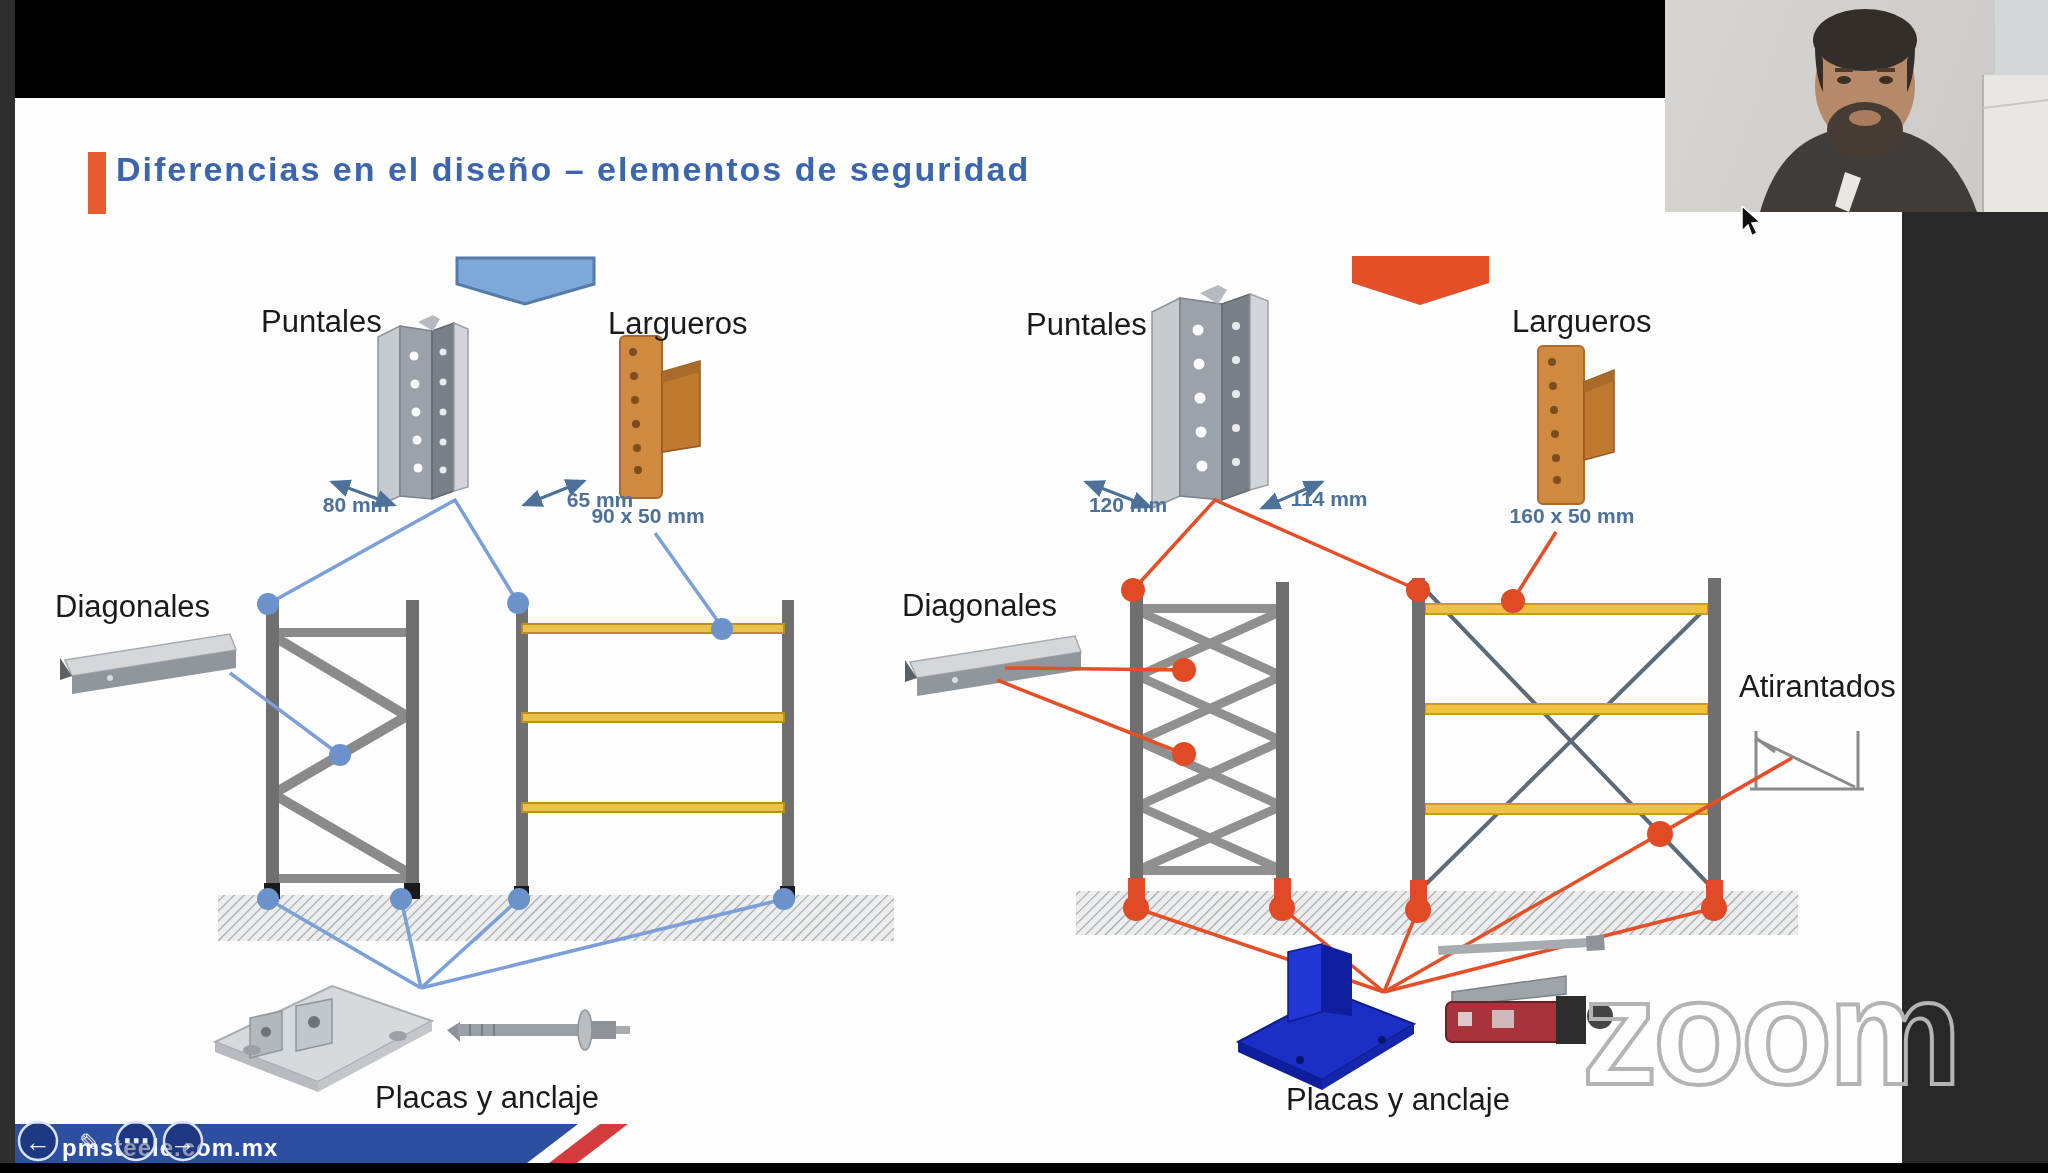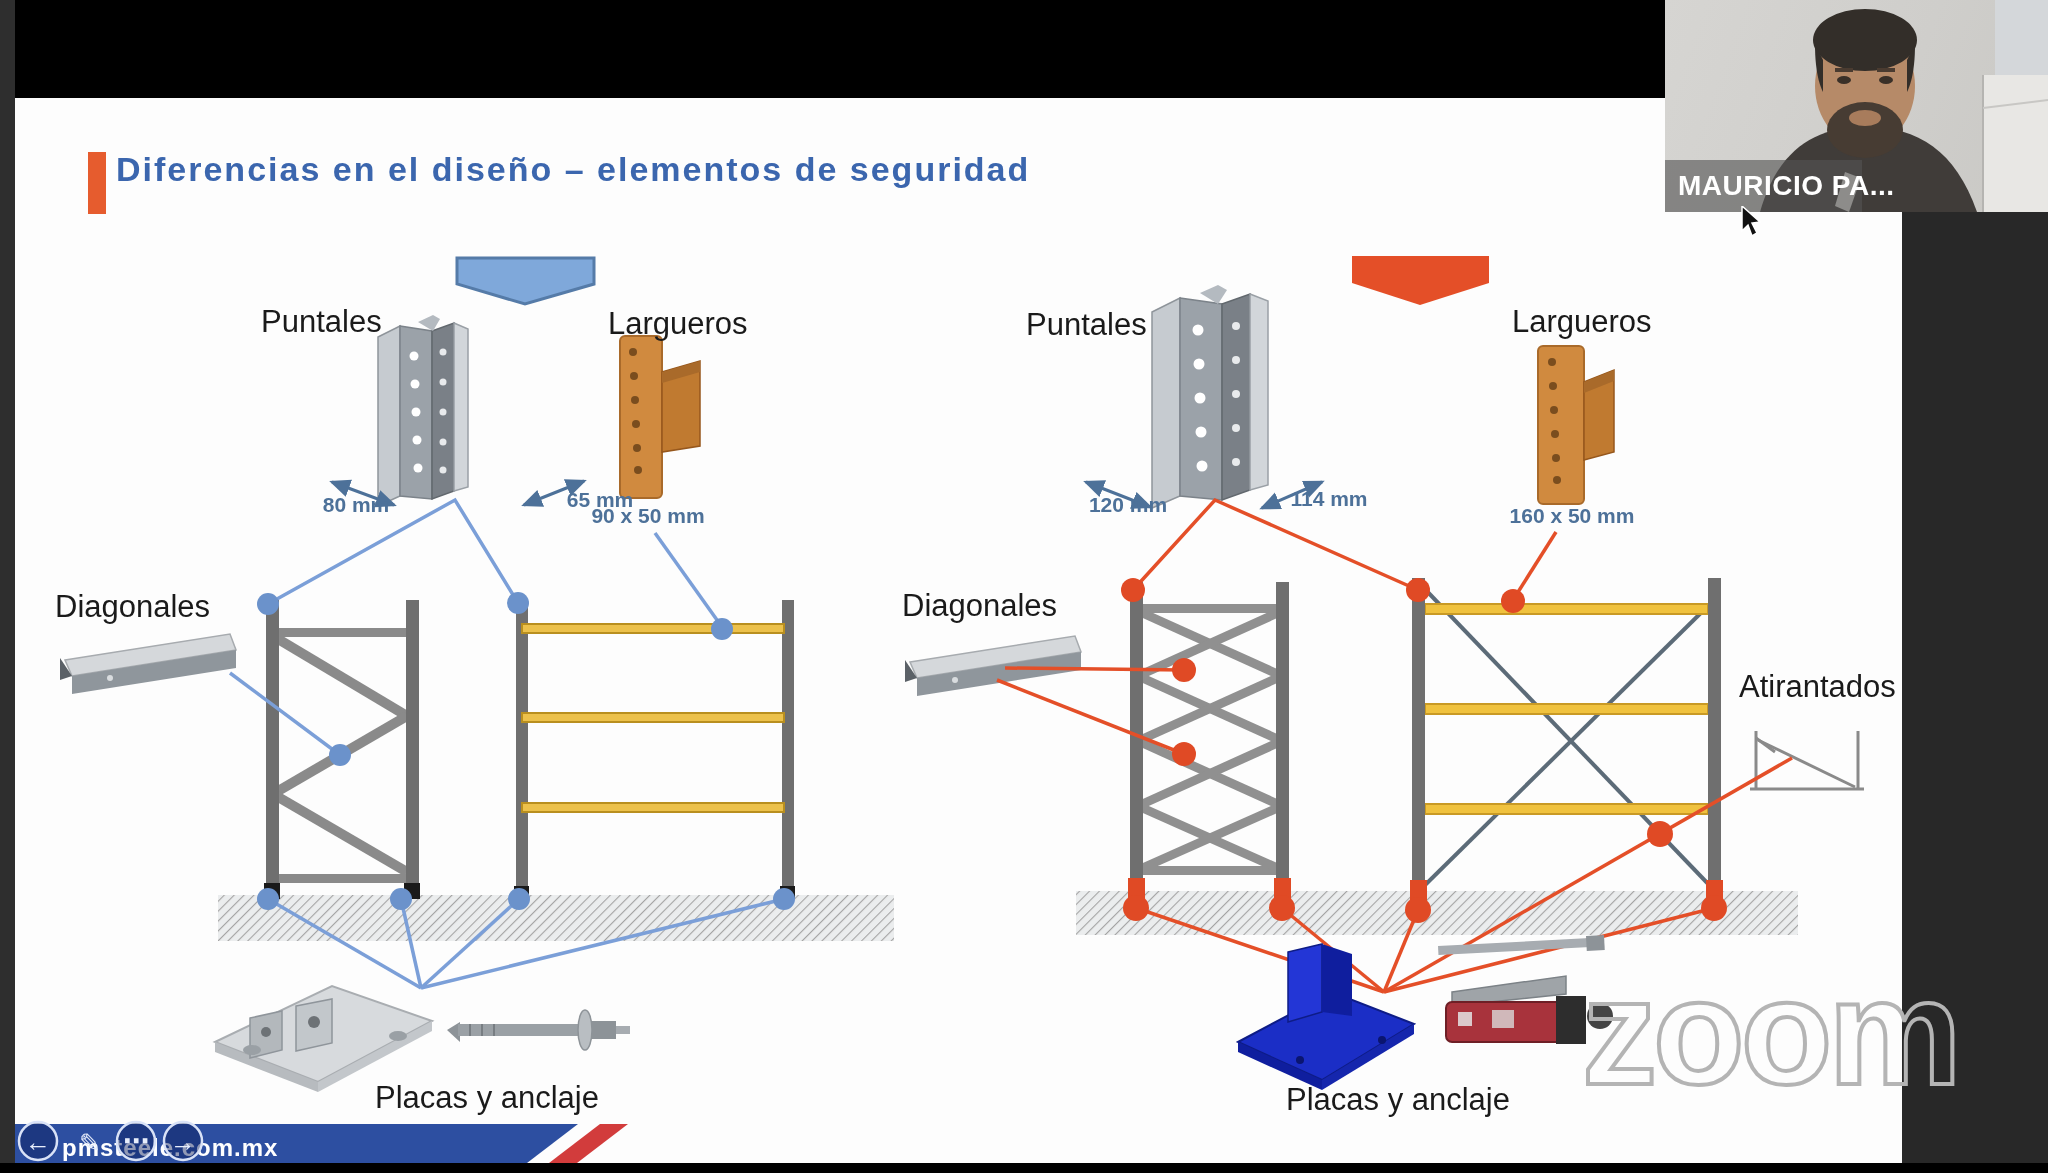--- a/index.html
+++ b/index.html
@@ -347,20 +347,19 @@
       <path d="M150,44 C150,70 154,84 158,92 L158,60 Z" fill="#332e29"></path>
       <path d="M250,44 C250,70 246,84 242,92 L242,60 Z" fill="#332e29"></path>
       <ellipse cx="200" cy="130" rx="38" ry="28" fill="#473c33"></ellipse>
       <ellipse cx="200" cy="118" rx="16" ry="8" fill="#a87c5c"></ellipse>
       <ellipse cx="179" cy="80" rx="7" ry="4" fill="#3a3028"></ellipse>
       <ellipse cx="221" cy="80" rx="7" ry="4" fill="#3a3028"></ellipse>
       <rect x="170" y="68" width="18" height="4" fill="#4a3b30"></rect>
       <rect x="212" y="68" width="18" height="4" fill="#4a3b30"></rect>
     </g>
   </svg>
-  <div class="name-tag">MAURICIO PA...</div>
 </div>
 
 <svg class="cursor" width="30" height="34">
   <polygon points="5,0 5,25 11,19 15,30 20,27 15,17 23,16" fill="#111" stroke="#fff" stroke-width="1.5"></polygon>
 </svg>
 
 <div class="bottom-bar"></div>
 
 </body></html>

